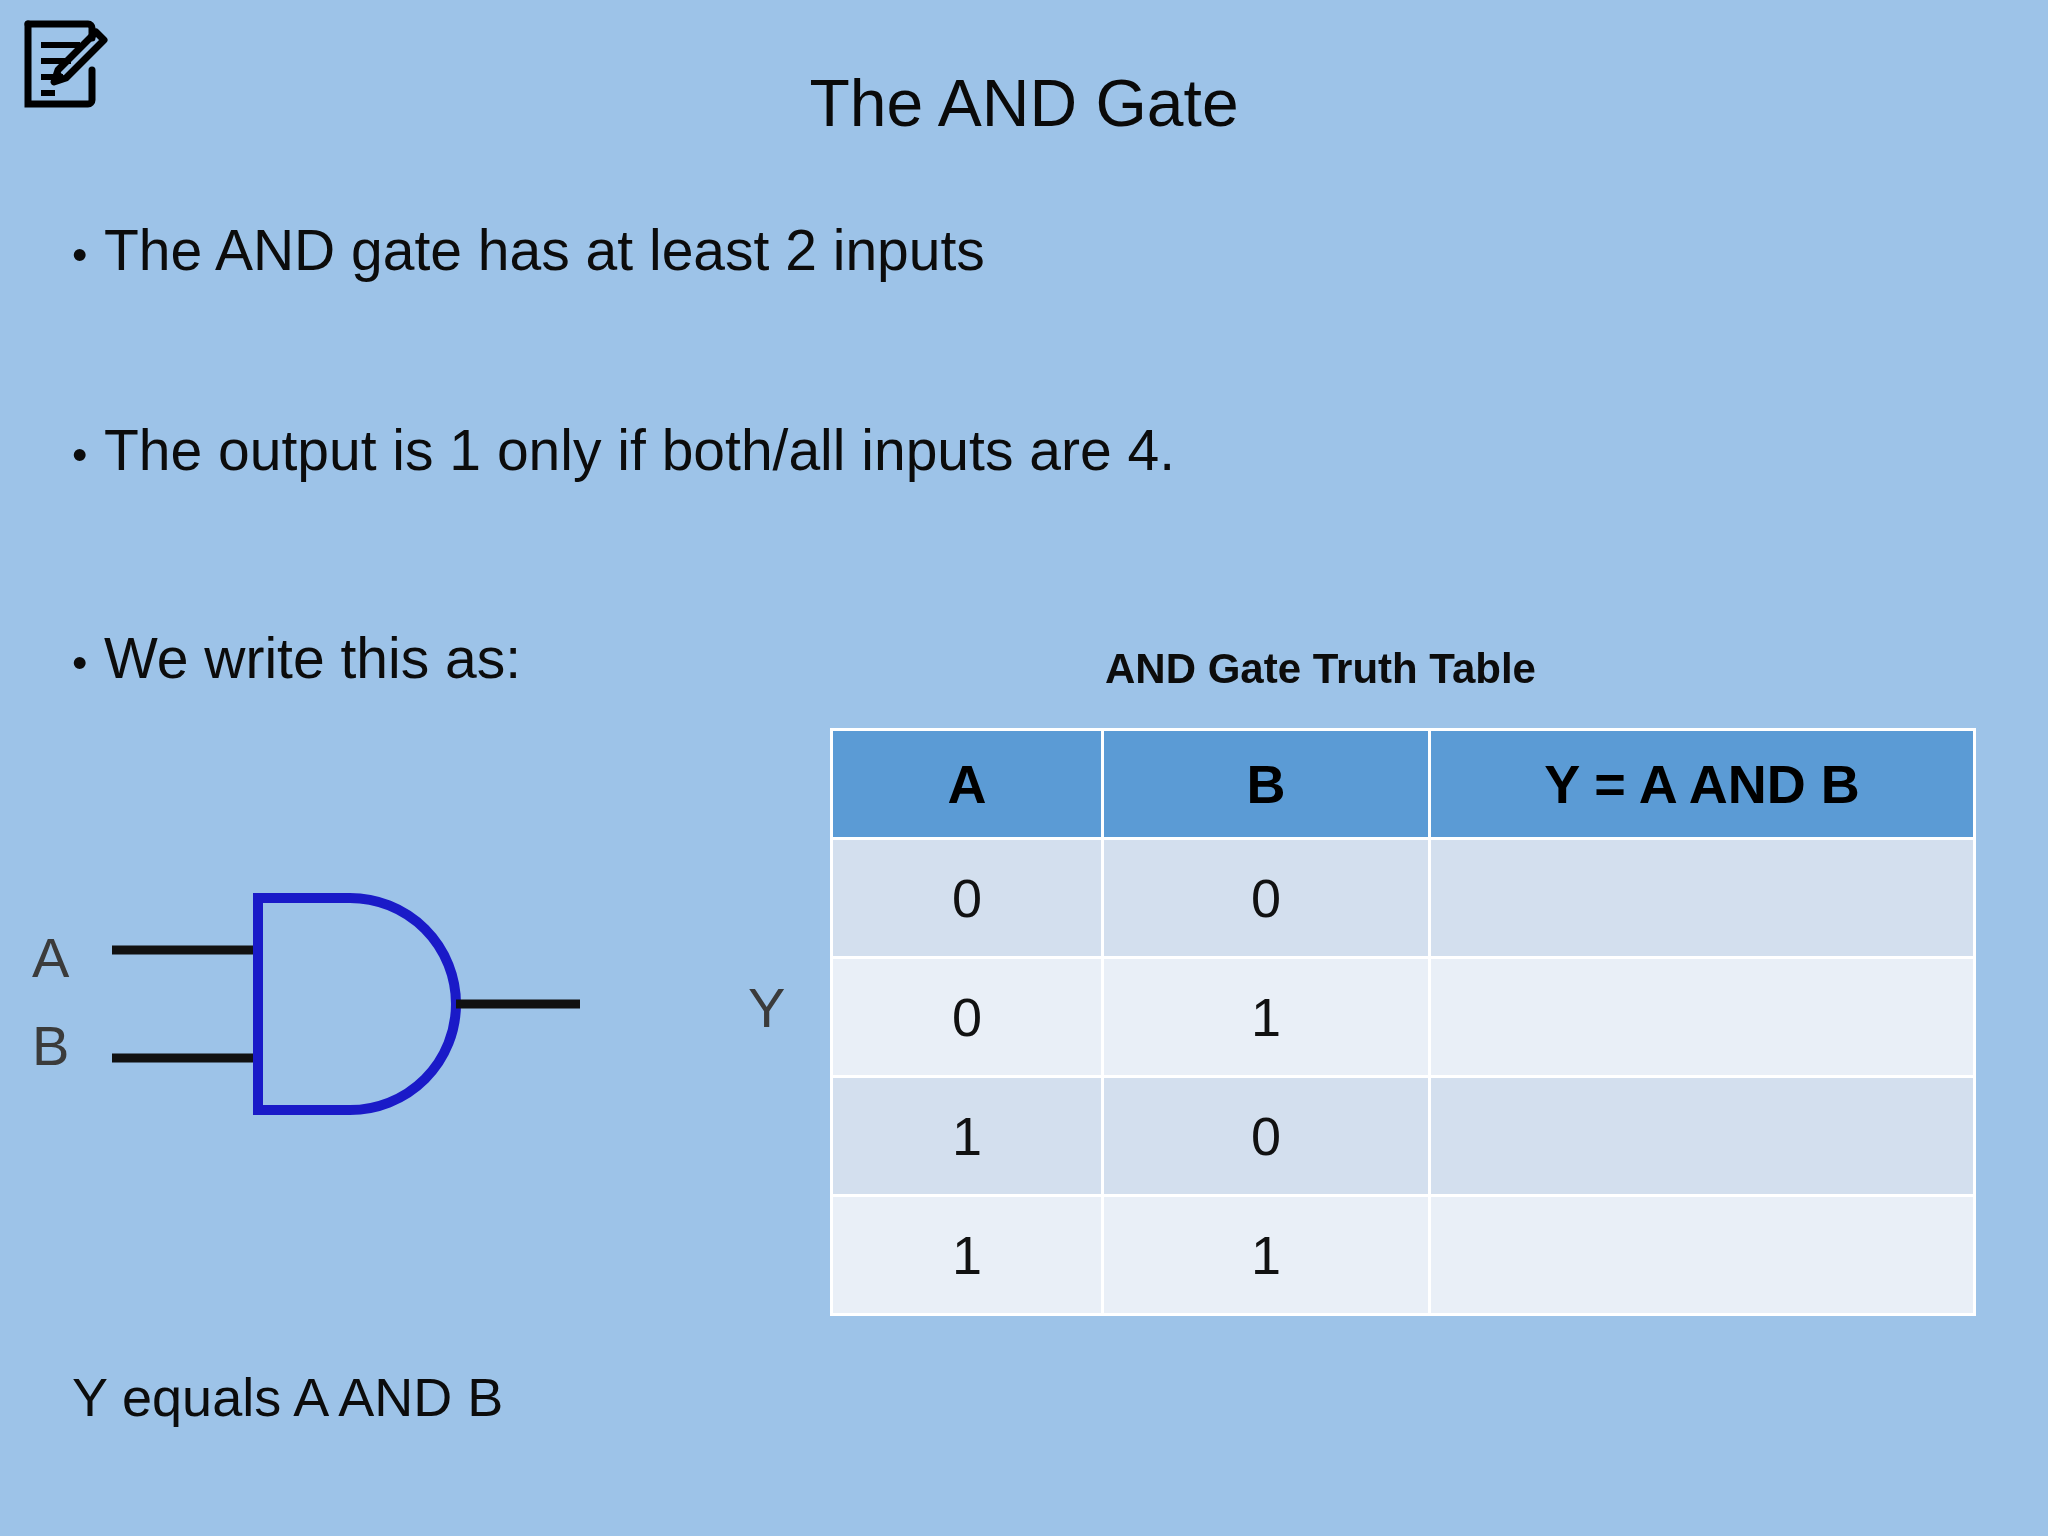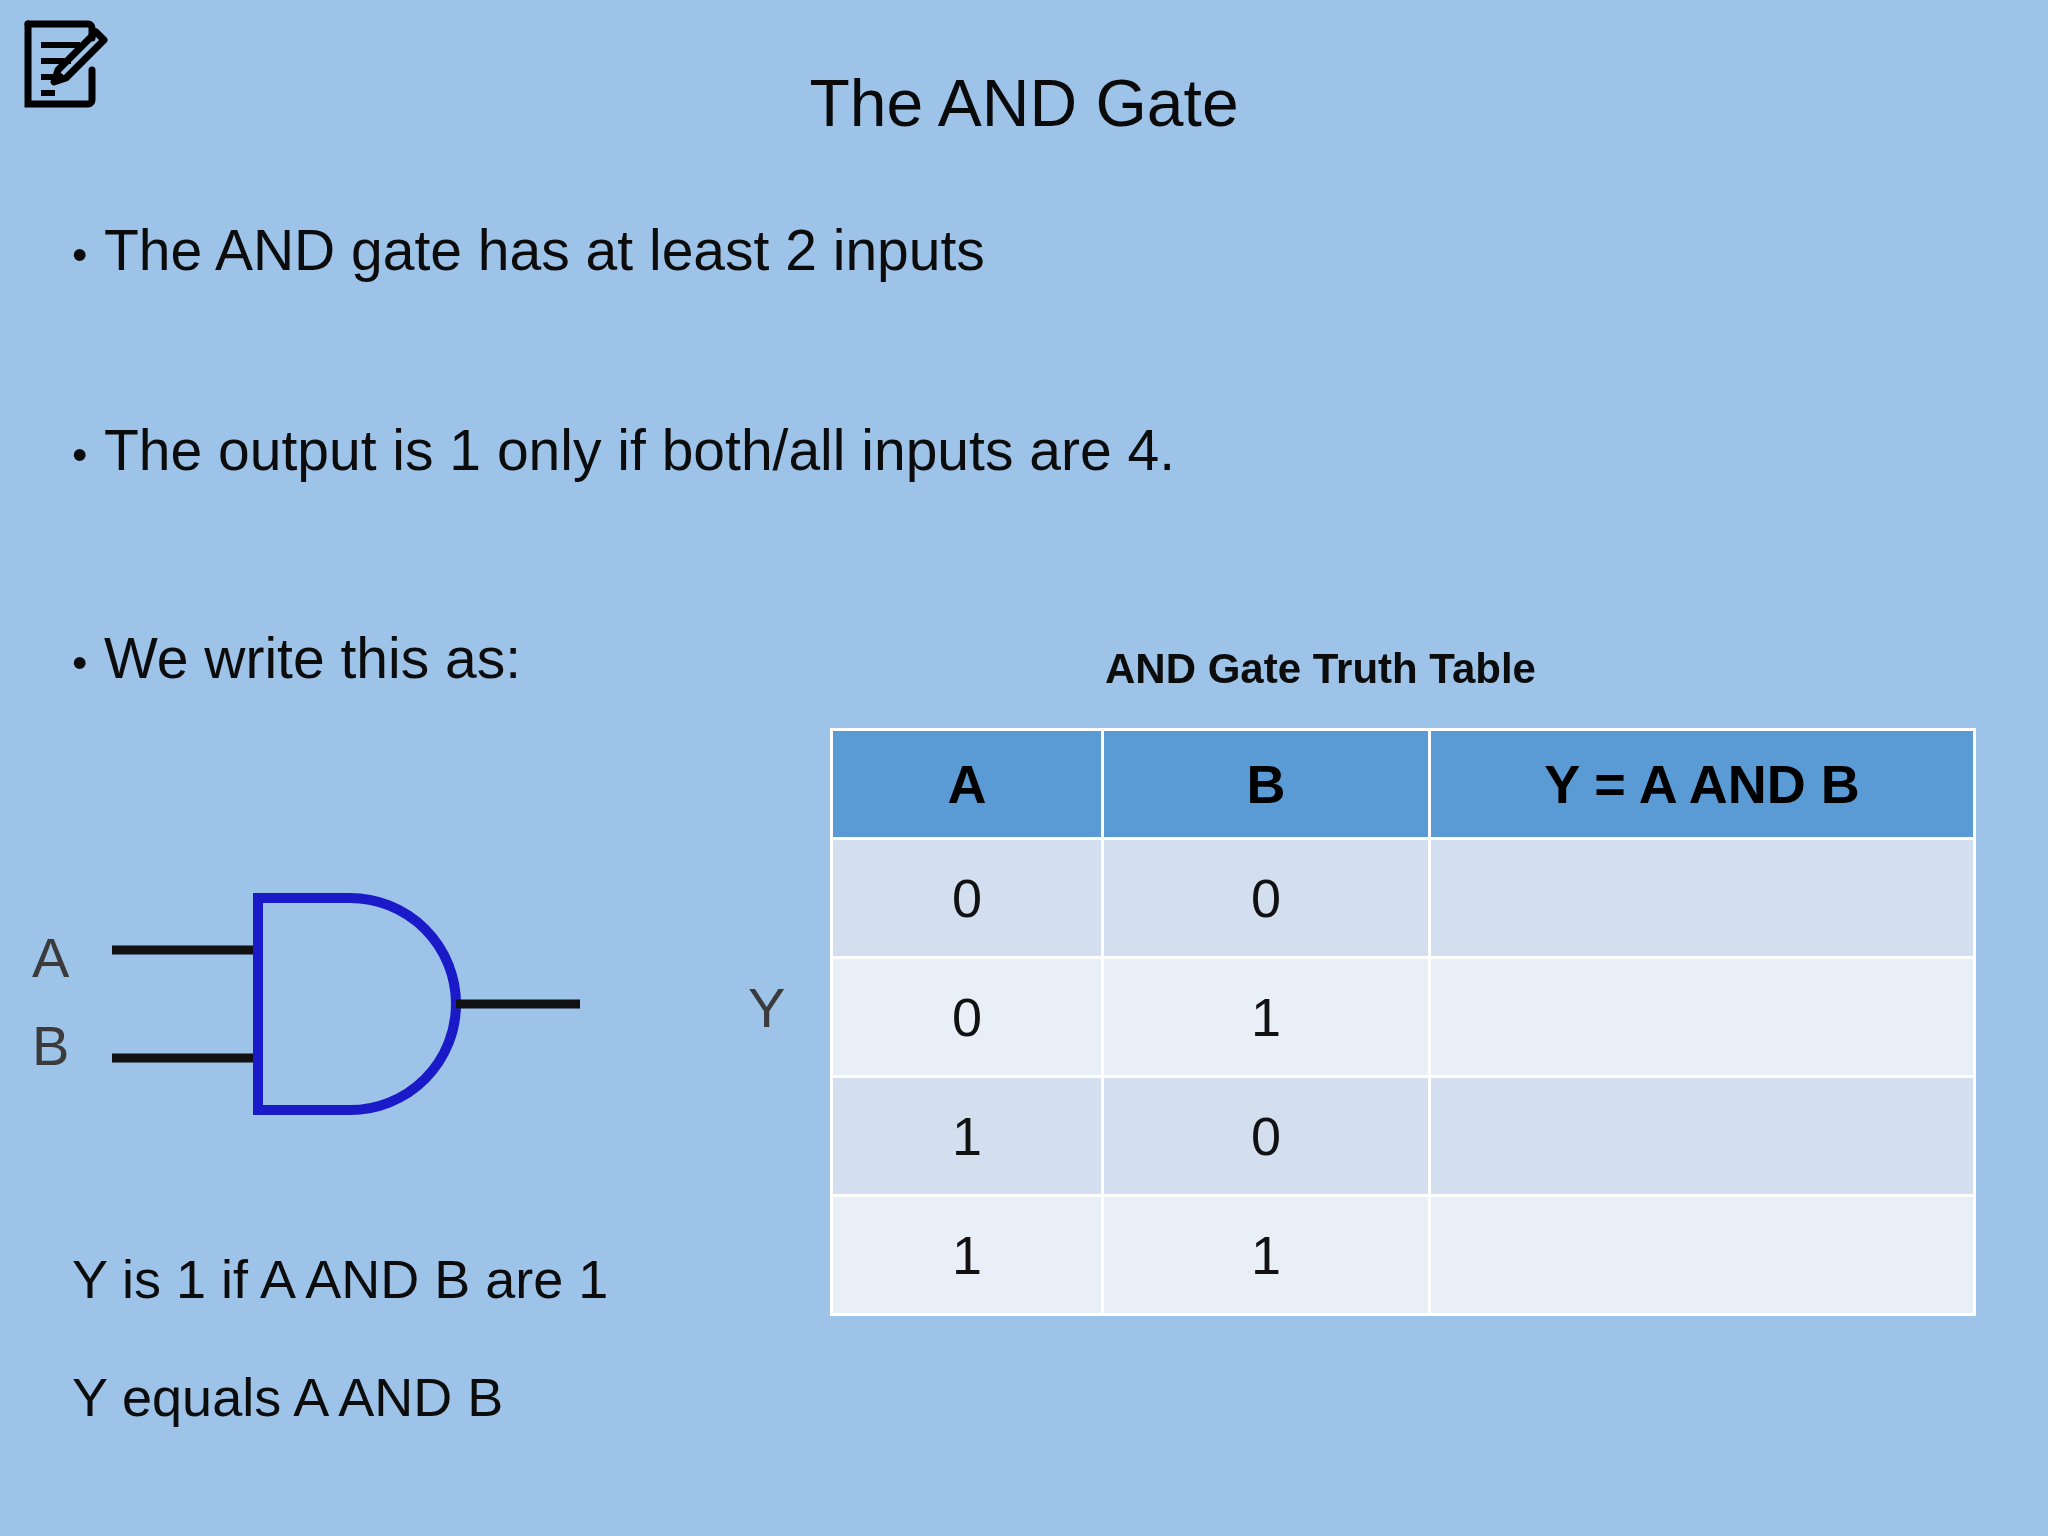--- a/index.html
+++ b/index.html
@@ -201,21 +201,20 @@
 
       <path d="M238 38 L330 38 A106 106 0 0 1 330 250 L238 250 Z" fill="none" stroke="#1a1ac8" stroke-width="10" stroke-linejoin="miter"></path>
 
       <line x1="436" y1="144" x2="560" y2="144" stroke="#111111" stroke-width="9"></line>
     </svg>
   </div>
   <div class="gate-label" id="gate-label-a">A</div>
   <div class="gate-label" id="gate-label-b">B</div>
   <div class="gate-label" id="gate-label-y">Y</div>
 
-  <div class="footnote" id="footnote-1">Y is 1 if A AND B are 1</div>
   <div class="footnote" id="footnote-2">Y equals A AND B</div>
 
   <div id="truth-table-caption">AND Gate Truth Table</div>
 
   <div id="truth-table-wrap">
     <table id="truth-table">
       <colgroup>
         <col class="col-a">
           <col class="col-b">
           <col class="col-y">

